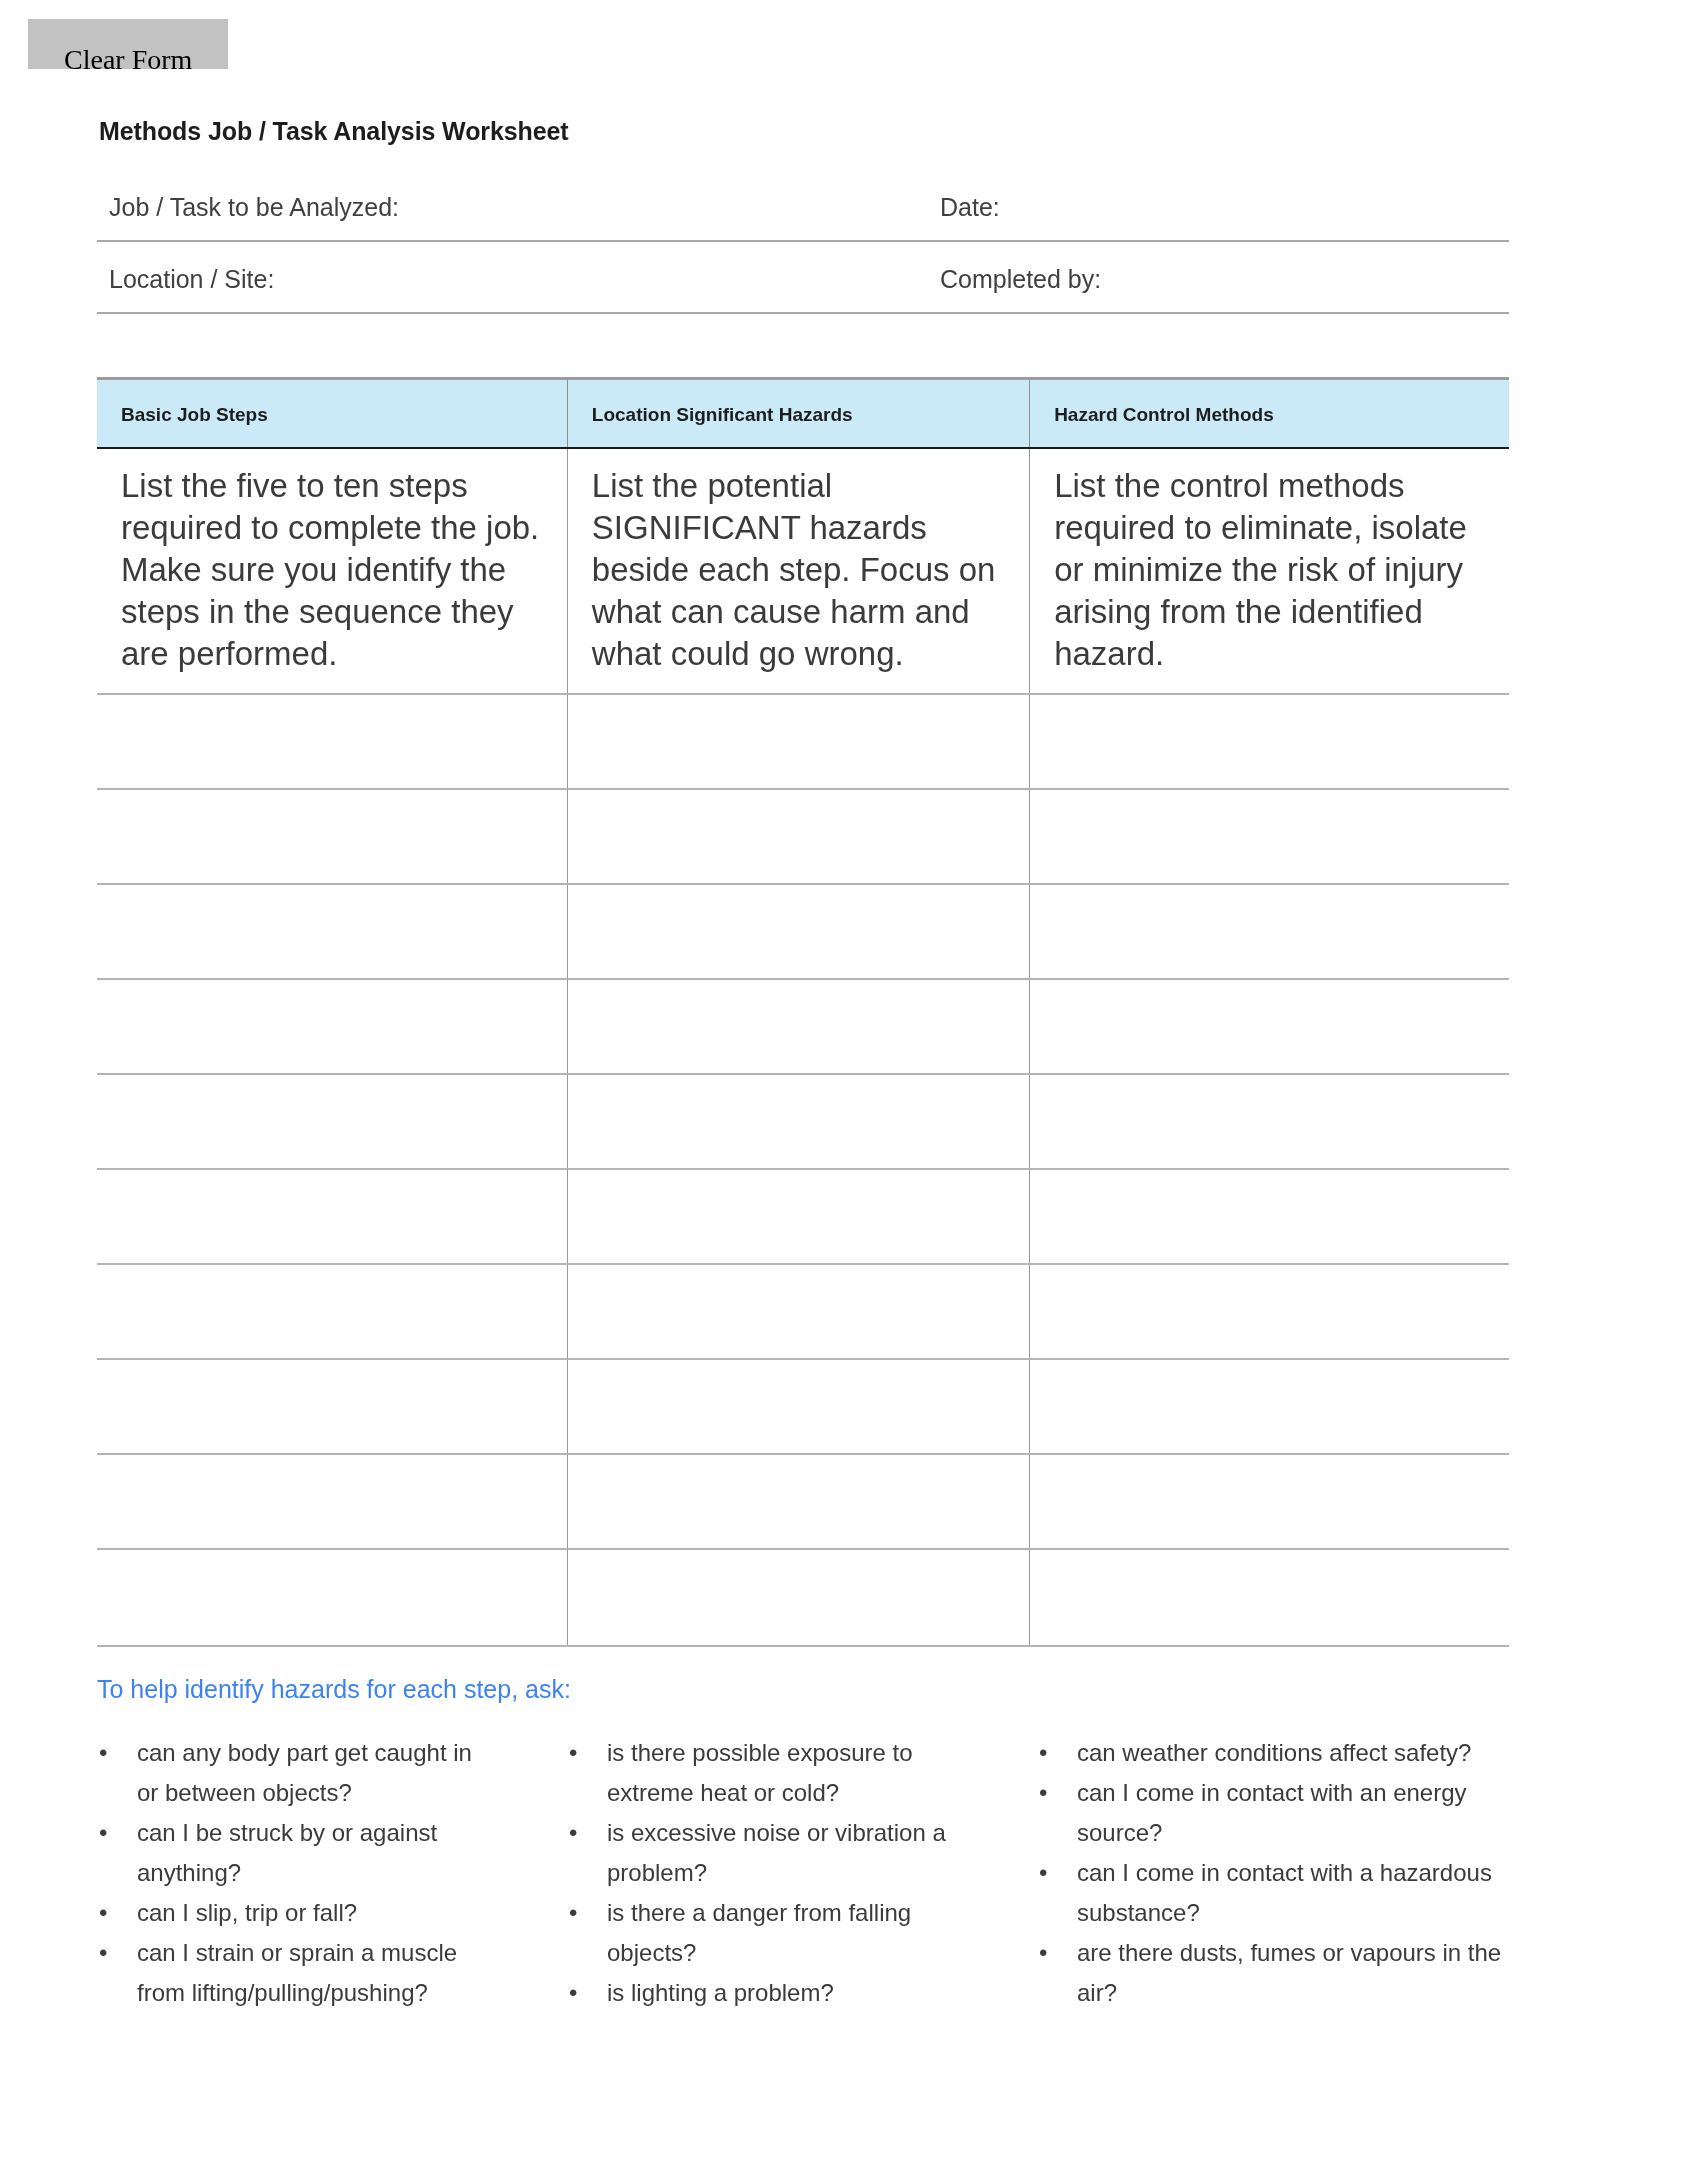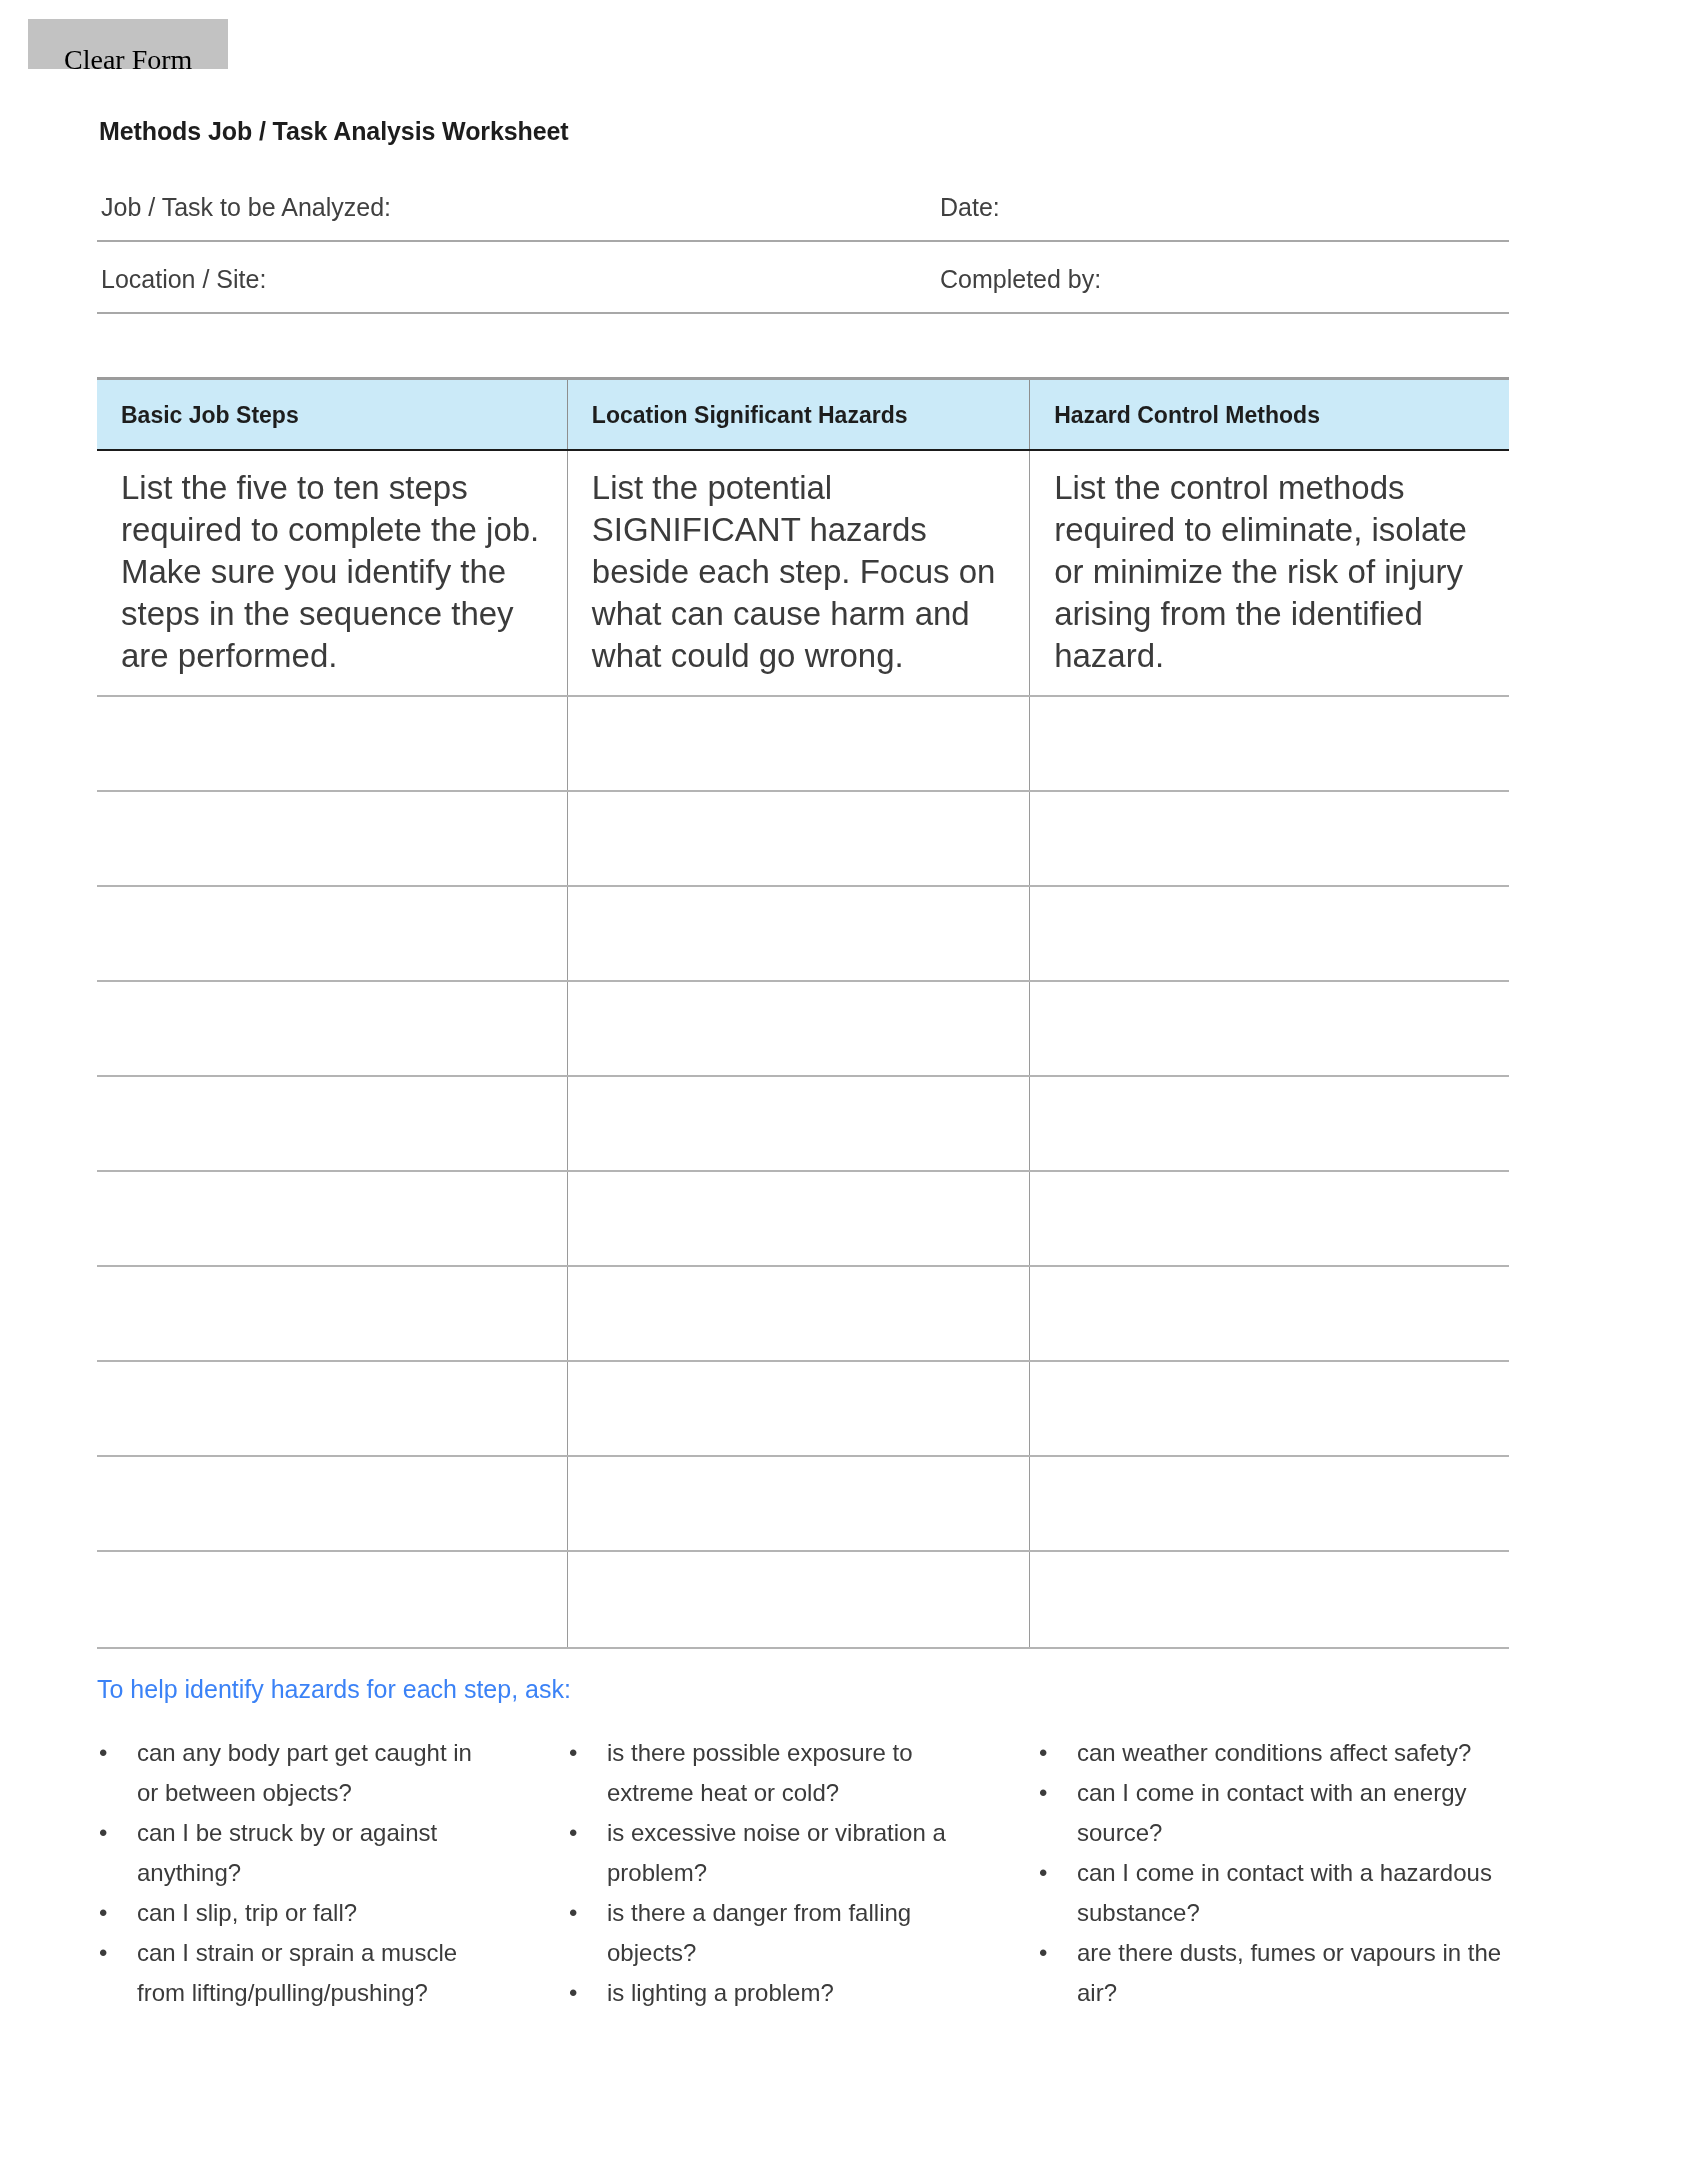--- a/index.html
+++ b/index.html
@@ -66,21 +66,21 @@
   .meta-row.row1 { top: 189px; }
   .meta-row.row2 { top: 261px; }
 
   .meta-label {
     position: absolute;
     top: 4px;
     font-size: 25px;
     color: #404040;
     white-space: nowrap;
   }
-  .meta-label.left  { left: 4px; text-align: right; }
+  .meta-label.left  { left: 12px; text-align: right; }
   .meta-label.right { left: 843px; }
 
   
   .jta-table {
     position: absolute;
     left: 97px;
     top: 377px;
     width: 1412px;
     border-collapse: collapse;
     table-layout: fixed;
@@ -90,21 +90,21 @@
   .jta-table col.c3 { width: 479px; }
 
   .jta-table thead th {
     background: #cbeaf8;
     border-top: 3px solid #9b9b9b;
     border-bottom: 2px solid #1b1b1b;
     border-right: 1px solid #8e8e8e;
     padding: 22px 0 20px 24px;
     text-align: left;
     vertical-align: middle;
-    font-size: 23px;
+    font-size: 19px;
     font-weight: bold;
     color: #1d1d1d;
     height: 25px;
   }
   .jta-table thead th:last-child { border-right: 0; }
 
   .jta-table tbody td {
     border-bottom: 2px solid #b4b4b4;
     border-right: 1px solid #9a9a9a;
     padding: 0;

